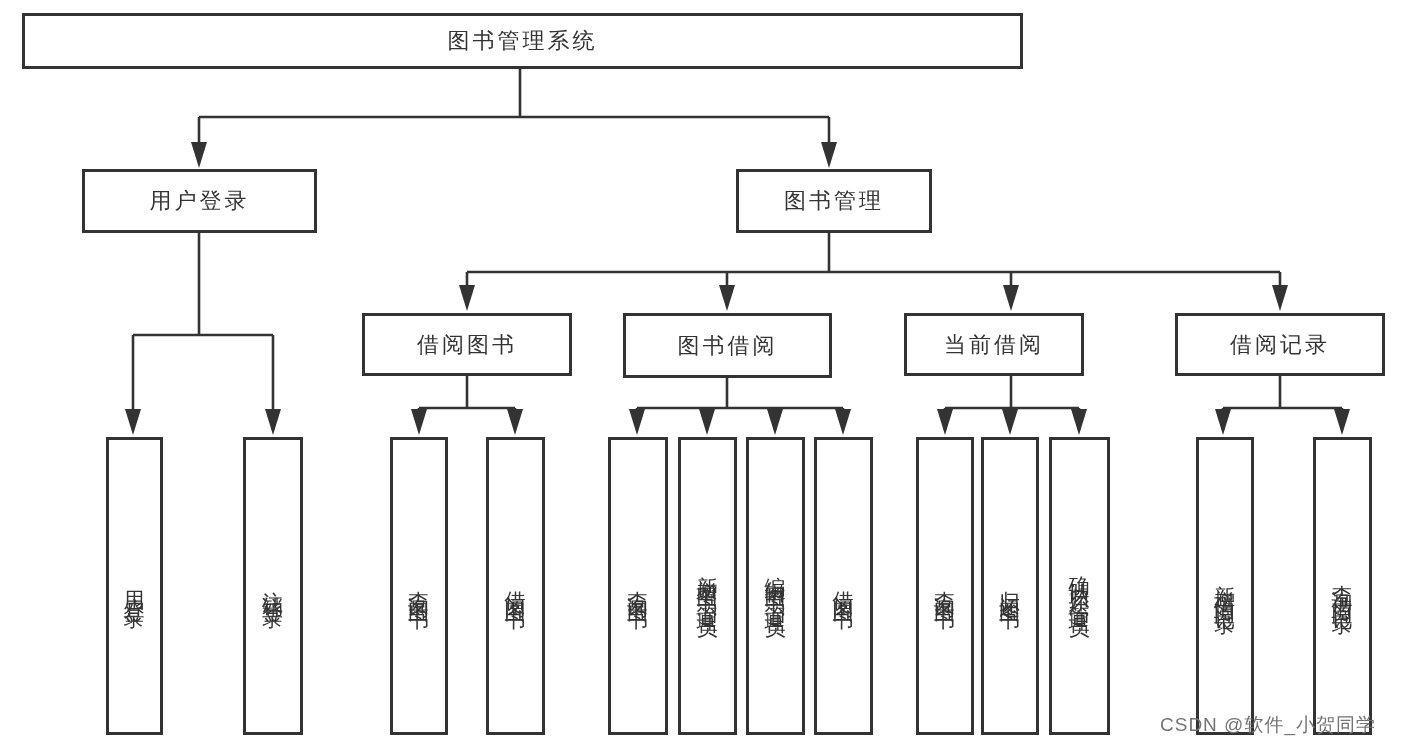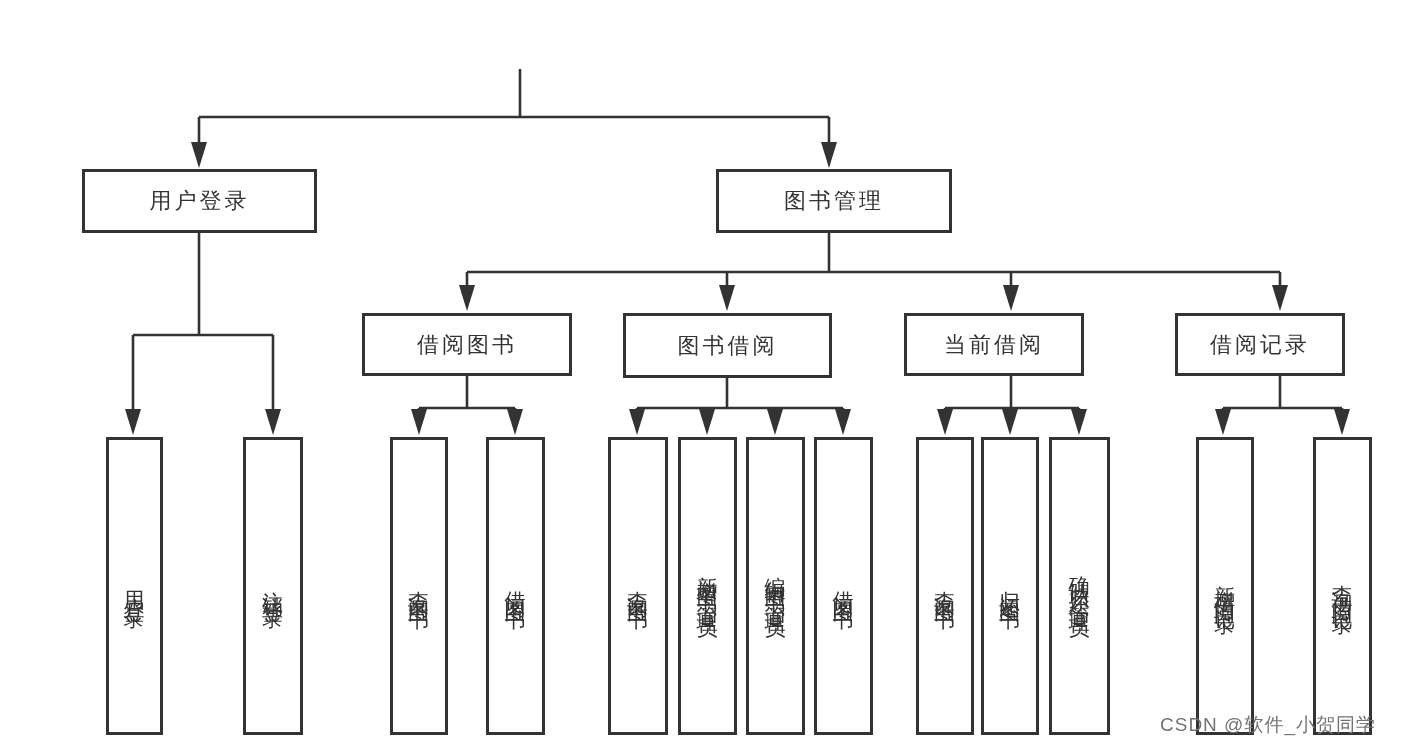--- a/index.html
+++ b/index.html
@@ -79,38 +79,41 @@
       <polygon points="767,409 783,409 775,435"></polygon>
       <polygon points="835,409 851,409 843,435"></polygon>
       <polygon points="937,409 953,409 945,435"></polygon>
       <polygon points="1002,409 1018,409 1010,435"></polygon>
       <polygon points="1071,409 1087,409 1079,435"></polygon>
       <polygon points="1215,409 1231,409 1223,435"></polygon>
       <polygon points="1334,409 1350,409 1342,435"></polygon>
     </g>
   </svg>
 
+  <div class="hbox" style="left:22px;top:13px;width:1001px;height:56px">
+    <span>图书管理系统</span>
+  </div>
 
   <div class="hbox" style="left:82px;top:169px;width:235px;height:64px">
     <span>用户登录</span>
   </div>
-  <div class="hbox" style="left:716px;top:169px;width:236px;height:64px">
+  <div class="hbox" style="left:736px;top:169px;width:196px;height:64px">
     <span>图书管理</span>
   </div>
 
   <div class="hbox" style="left:362px;top:313px;width:210px;height:63px">
     <span>借阅图书</span>
   </div>
   <div class="hbox" style="left:623px;top:313px;width:209px;height:65px">
     <span>图书借阅</span>
   </div>
   <div class="hbox" style="left:904px;top:313px;width:180px;height:63px">
     <span>当前借阅</span>
   </div>
-  <div class="hbox" style="left:1175px;top:313px;width:170px;height:63px">
+  <div class="hbox" style="left:1175px;top:313px;width:210px;height:63px">
     <span>借阅记录</span>
   </div>
 
   <div class="vbox" style="left:106px;top:437px;width:57px;height:298px">
     <span>用户登录</span>
   </div>
   <div class="vbox" style="left:243px;top:437px;width:60px;height:298px">
     <span>注销登录</span>
   </div>
 

